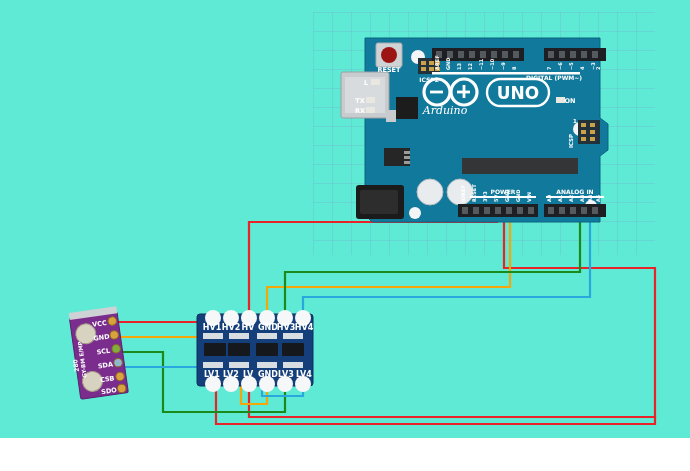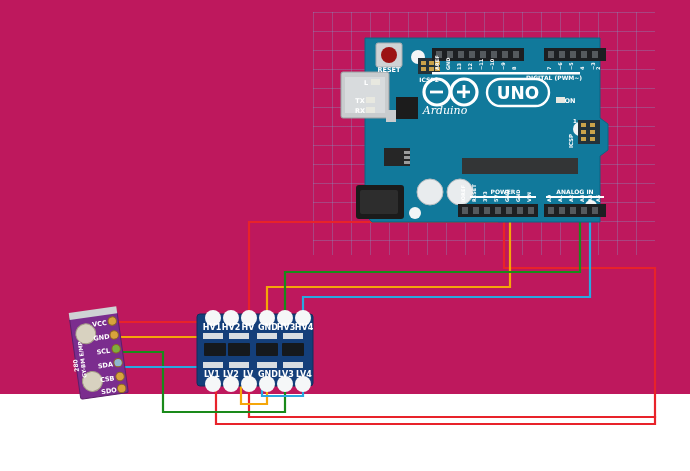--- a/index.html
+++ b/index.html
@@ -1,18 +1,18 @@
 <!DOCTYPE html>
 <html><head>
 <meta charset="utf-8">
 <style>
   html,body{margin:0;padding:0;background:#ffffff;}
   body{width:690px;height:471px;overflow:hidden;
        font-family:"DejaVu Sans","Liberation Sans",sans-serif;}
-  #canvas{position:relative;width:690px;height:394px;background:#be185d;}
+  #canvas{position:relative;width:690px;height:438px;background:#5eead4;}
   #grid{position:absolute;left:313px;top:12px;width:342px;height:243px;
         background-image:
           linear-gradient(to right, rgba(120,170,210,.30) 1px, transparent 1px),
           linear-gradient(to bottom, rgba(120,170,210,.30) 1px, transparent 1px);
         background-size:19px 19px;}
   svg.layer{position:absolute;left:0;top:0;width:690px;height:471px;overflow:visible;}
   .wire{fill:none;stroke-width:2.2;stroke-linecap:square;stroke-linejoin:miter;}
   .pcbtxt{font-family:"DejaVu Sans","Liberation Sans",sans-serif;font-weight:bold;}
 </style>
 </head>

